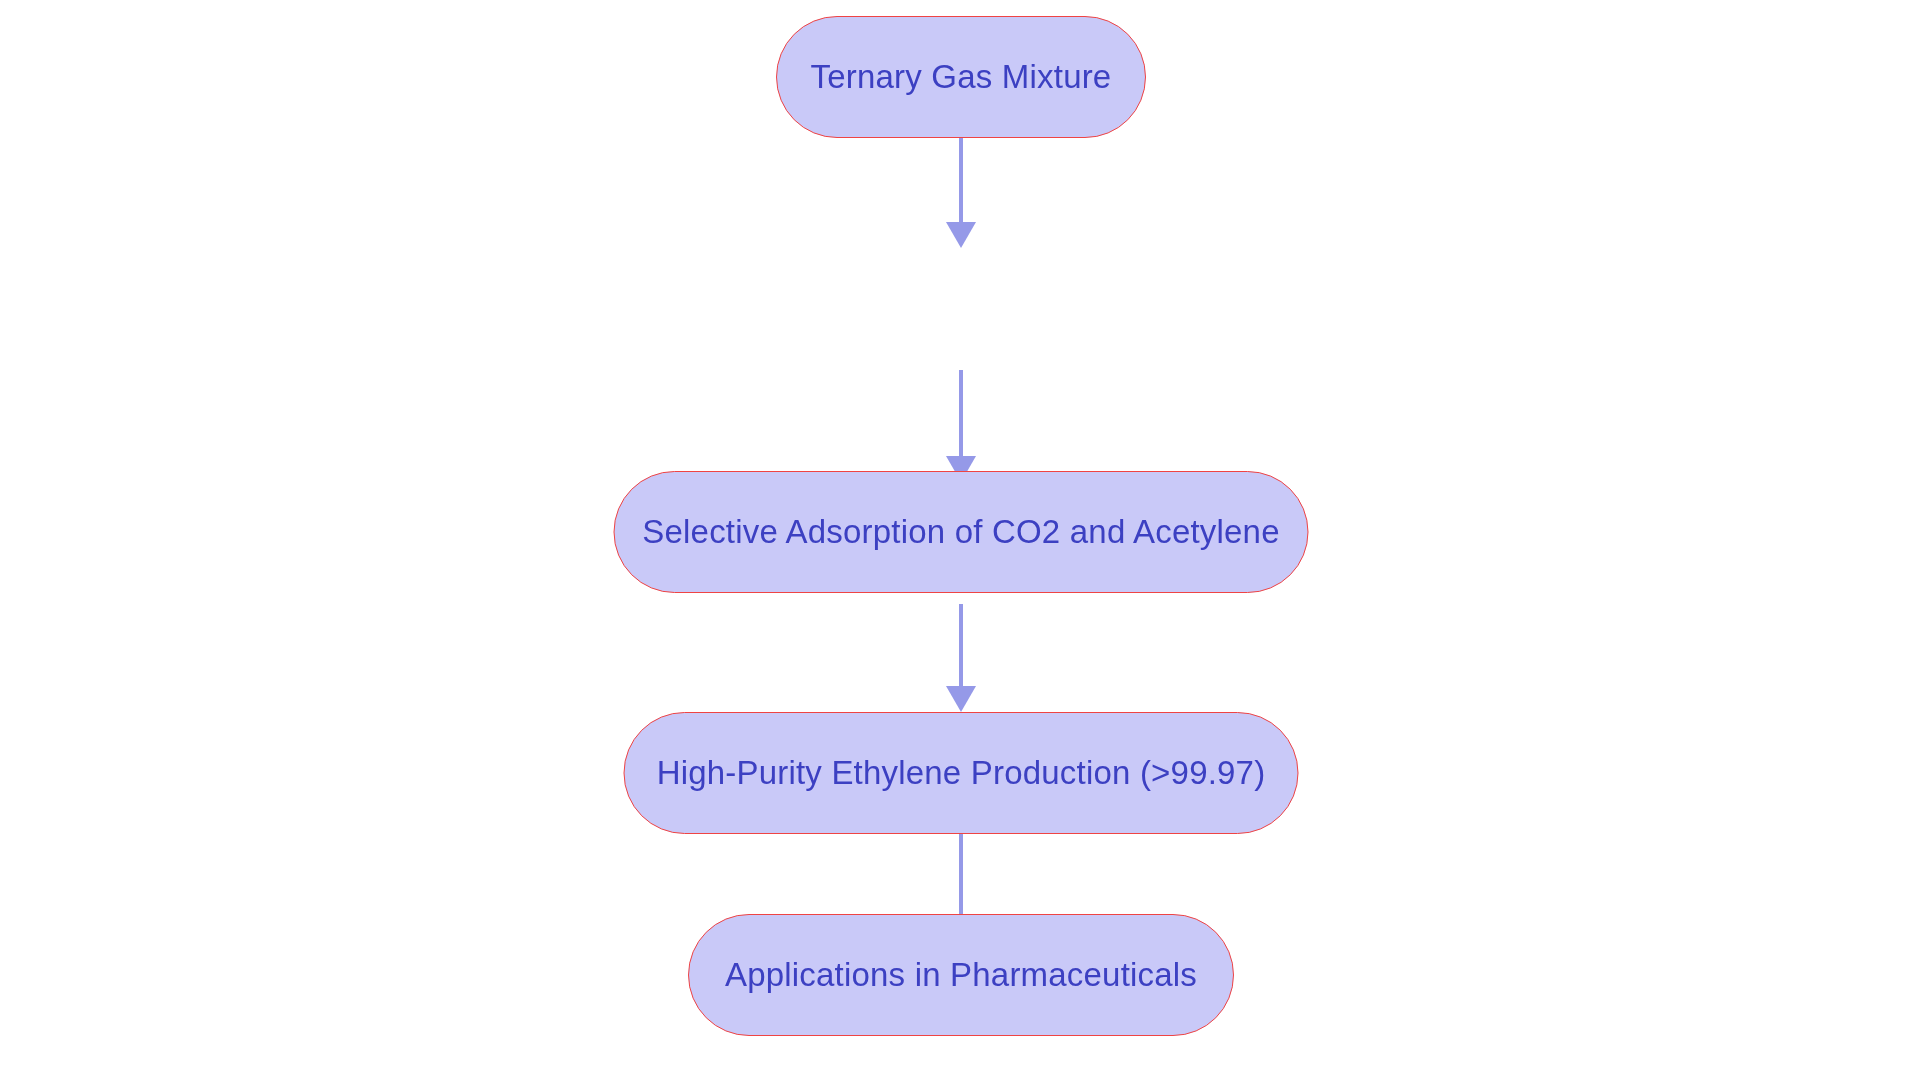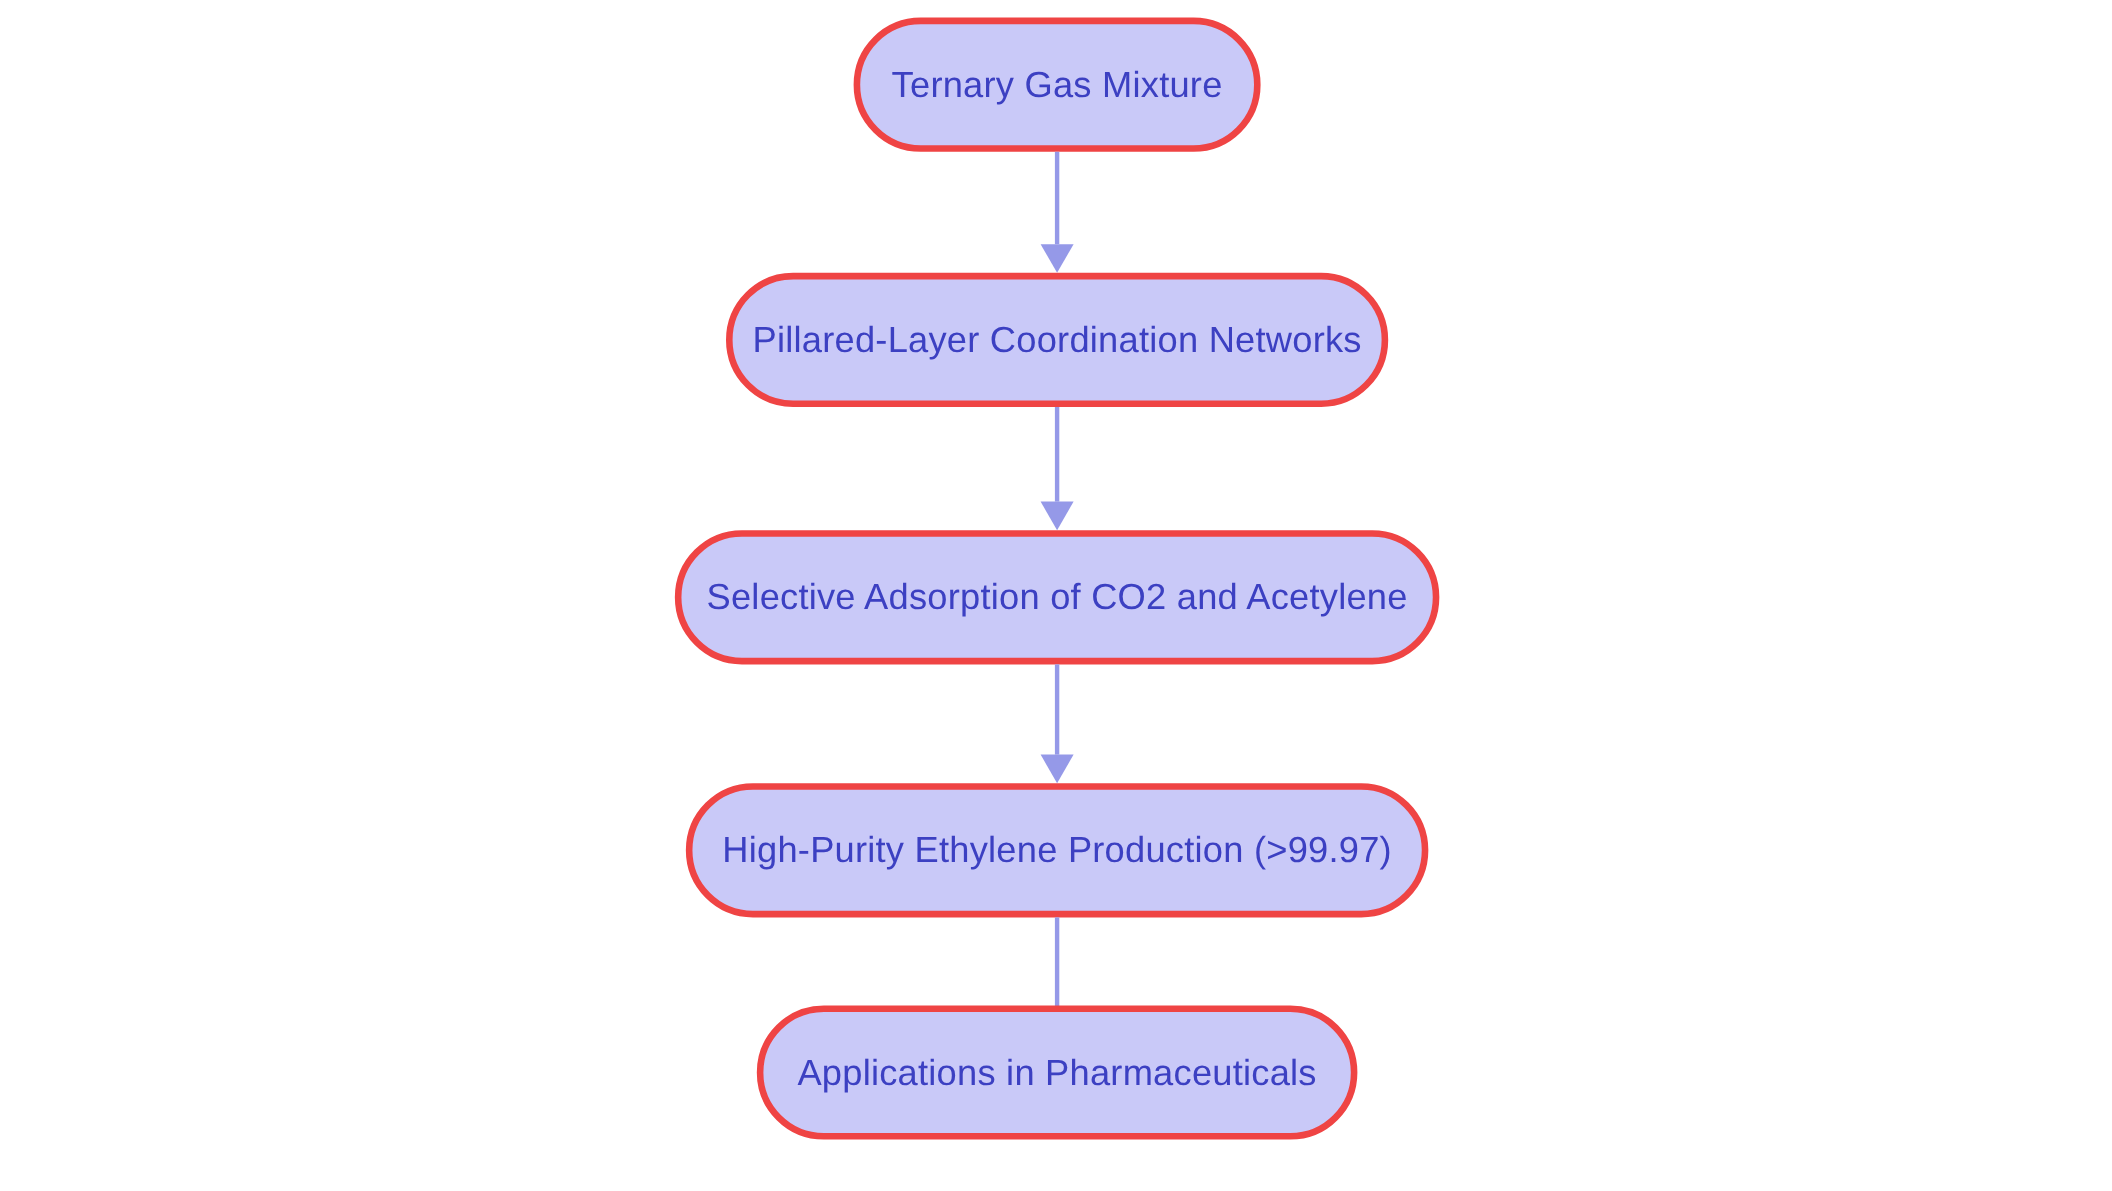--- a/index.html
+++ b/index.html
@@ -15,34 +15,34 @@
     background: #ffffff;
     overflow: hidden;
   }
   .flow-node {
     position: absolute;
     left: 961px;
     transform: translateX(-50%);
     height: 122px;
     box-sizing: border-box;
     background: #c9c9f8;
-    border: 6px solid #ef4444;
+    border: 1px solid #ef4444;
     border-radius: 61px;
     display: flex;
     align-items: center;
     justify-content: center;
     color: #3c40c2;
     font-size: 33px;
     letter-spacing: 0.2px;
     white-space: nowrap;
     text-align: center;
   }
   .node-1 { top: 16px;  width: 370px; }
   .node-2 { top: 248px; width: 602px; }
-  .node-3 { top: 482px; width: 695px; }
+  .node-3 { top: 471px; width: 695px; }
   .node-4 { top: 712px; width: 675px; text-align: right; }
   .node-5 { top: 914px; width: 546px; }
 
   .arrow {
     position: absolute;
     left: 961px;
     transform: translateX(-50%);
     width: 30px;
     display: flex;
     flex-direction: column;
@@ -72,23 +72,20 @@
 
   <div class="flow-node node-1">
     <span>Ternary Gas Mixture</span>
   </div>
 
   <div class="arrow arrow-1">
     <div class="shaft"></div>
     <div class="head"></div>
   </div>
 
-  <div class="flow-node node-2">
-    <span>Pillared-Layer Coordination Networks</span>
-  </div>
 
   <div class="arrow arrow-2">
     <div class="shaft"></div>
     <div class="head"></div>
   </div>
 
   <div class="flow-node node-3">
     <span>Selective Adsorption of CO2 and Acetylene</span>
   </div>
 

